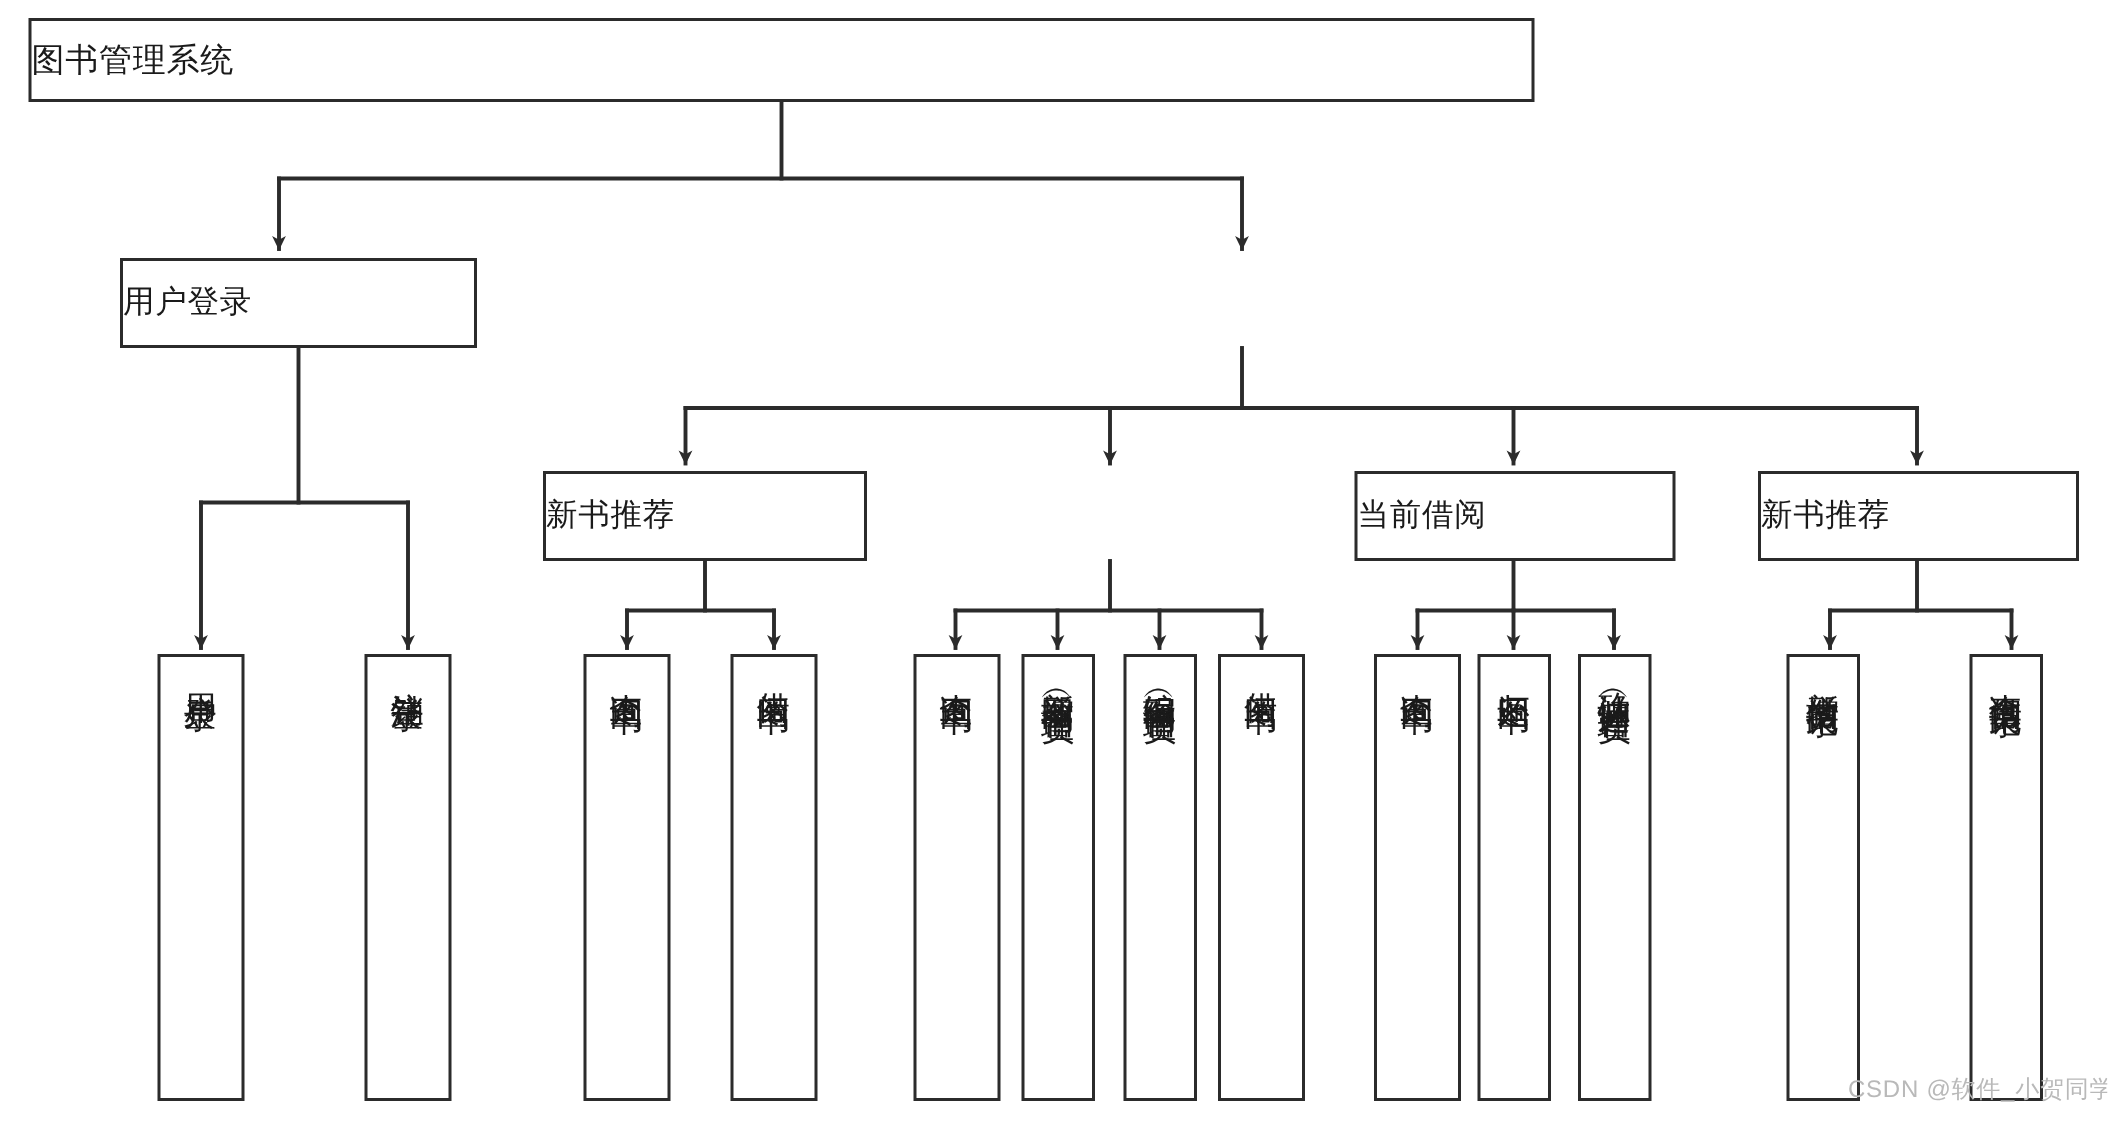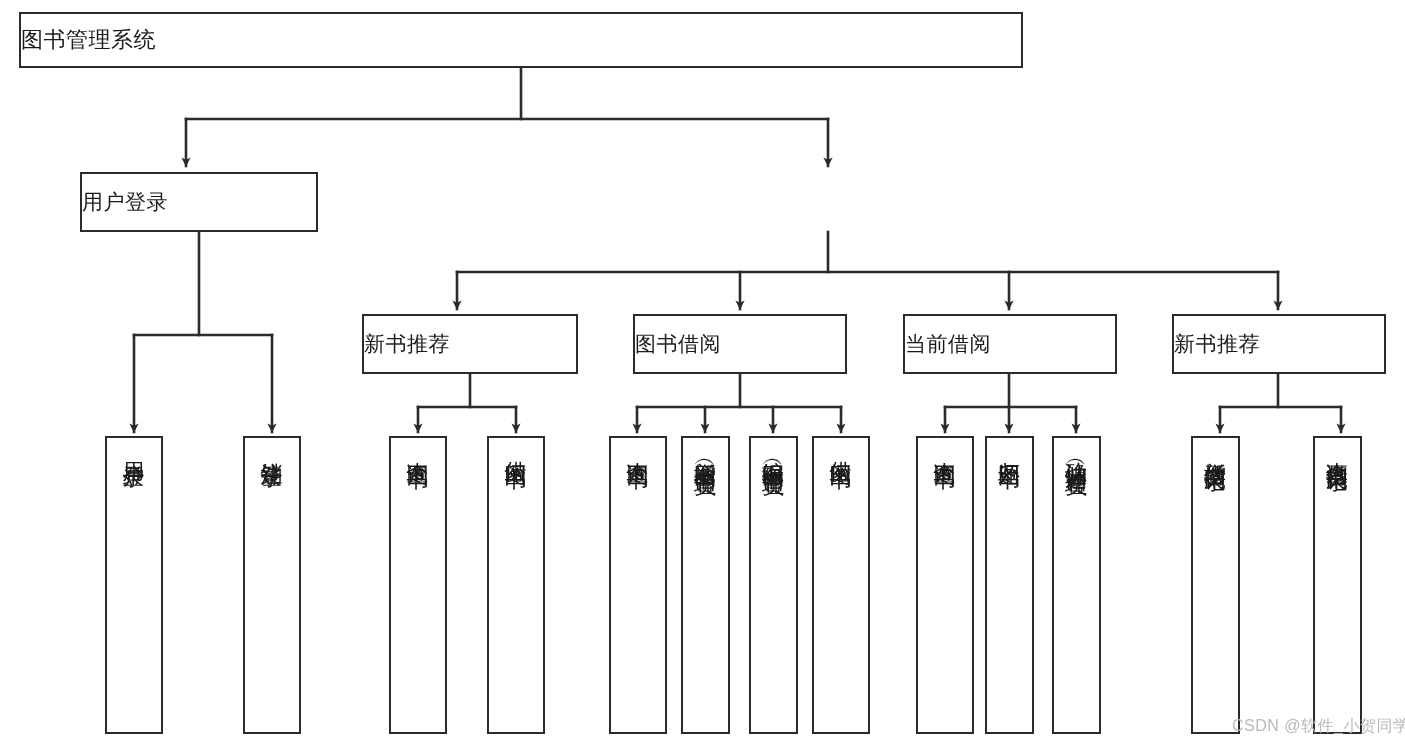--- a/index.html
+++ b/index.html
@@ -129,23 +129,20 @@
 
   <div class="node horiz" style="left:80px; top:172px; width:238px; height:60px;">
     <span class="label">用户登录</span>
   </div>
 
 
   <div class="node horiz" style="left:362px; top:314px; width:216px; height:60px;">
     <span class="label">新书推荐</span>
   </div>
 
-  <div class="node horiz" style="left:633px; top:314px; width:214px; height:60px;">
-    <span class="label">图书借阅</span>
-  </div>
 
   <div class="node horiz" style="left:903px; top:314px; width:214px; height:60px;">
     <span class="label">当前借阅</span>
   </div>
 
   <div class="node horiz" style="left:1172px; top:314px; width:214px; height:60px;">
     <span class="label">新书推荐</span>
   </div>
 
   <div class="node vert" style="left:105px; top:436px; width:58px; height:298px;">

